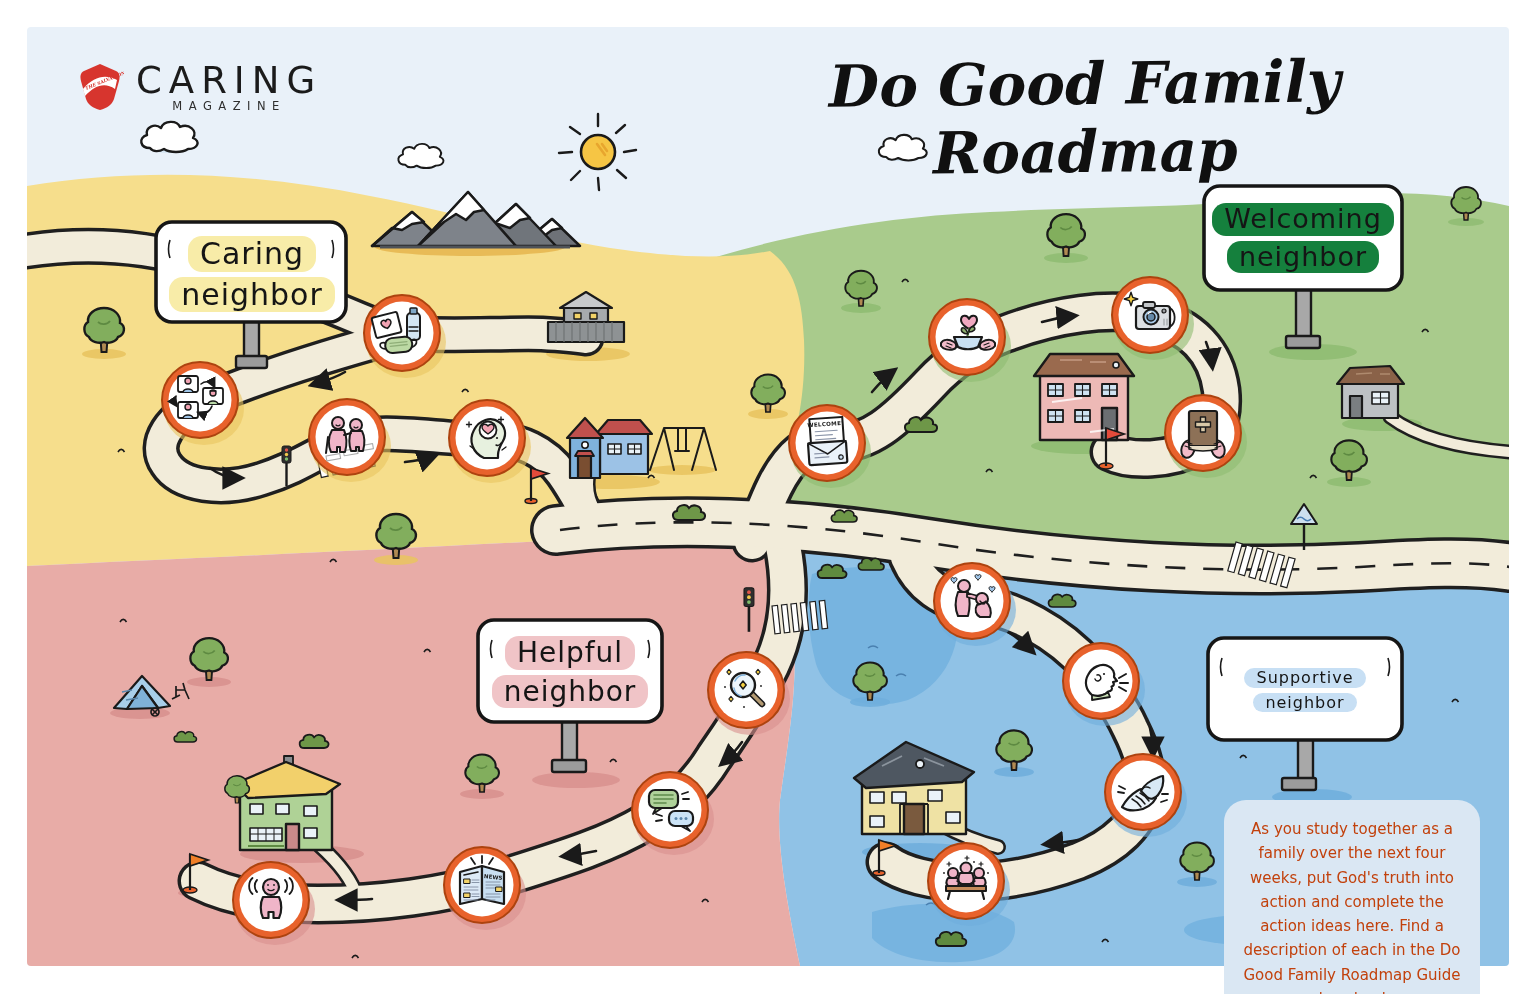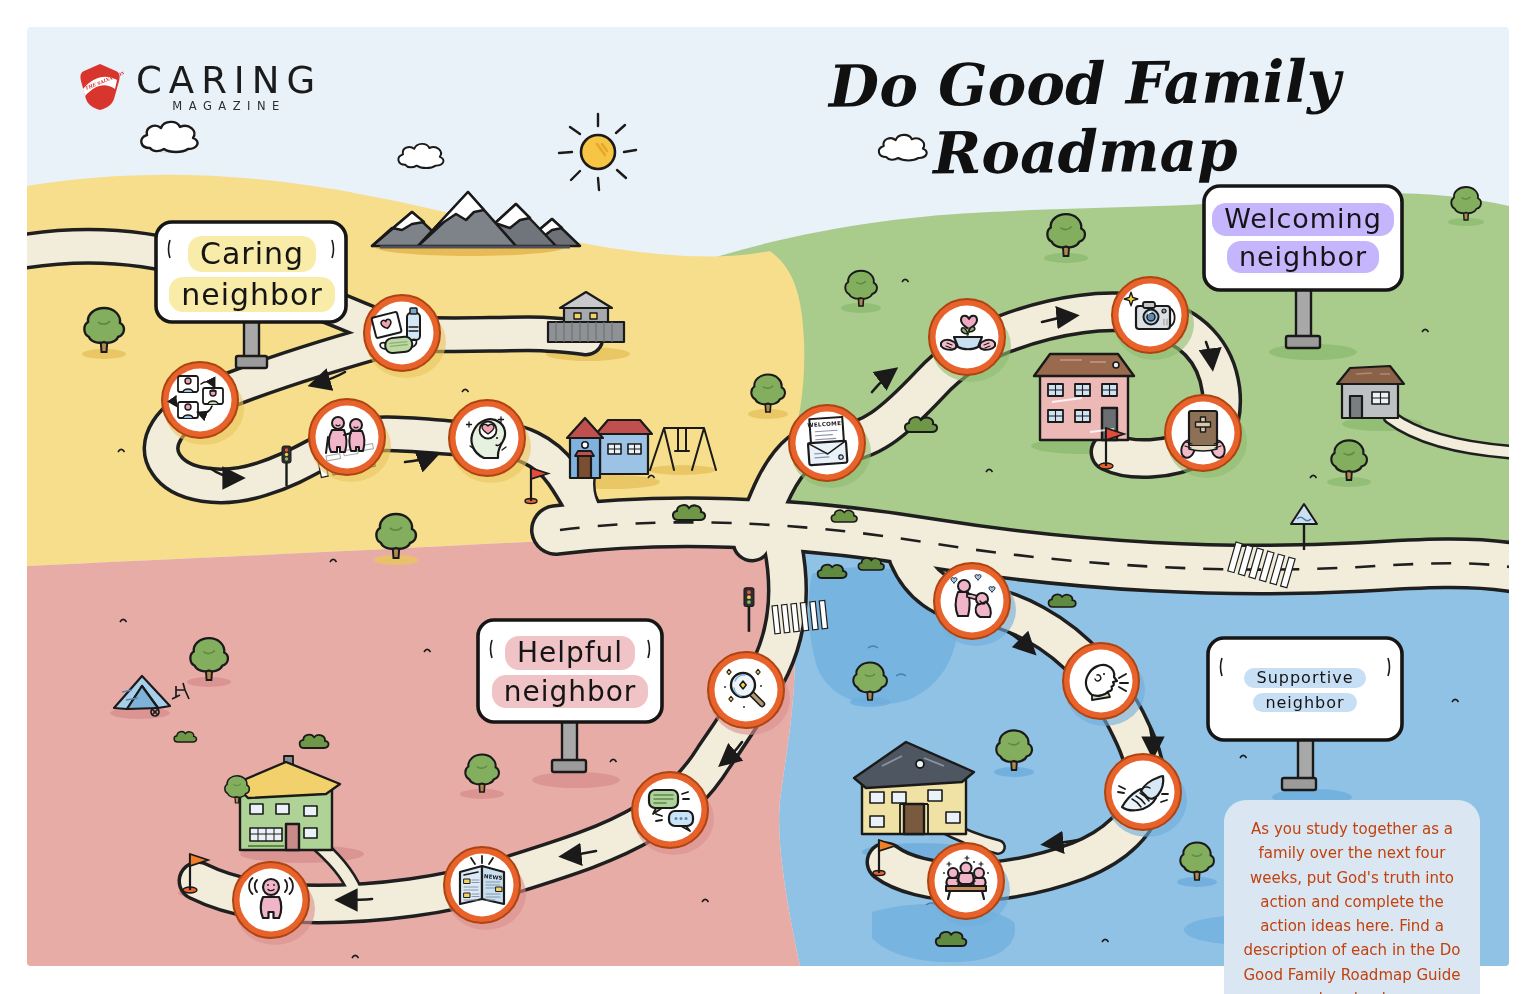--- a/index.html
+++ b/index.html
@@ -11,21 +11,21 @@
   .logo .txt{display:flex;flex-direction:column;align-items:center;}
   .logo .brand{font-size:37px;letter-spacing:7px;color:#1b1b1b;font-weight:500;line-height:1;}
   .logo .sub{font-size:11.5px;letter-spacing:6.5px;color:#2e2e2e;}
   .title{left:700px;top:50px;width:770px;text-align:center;
          font-family:"DejaVu Serif",serif;font-style:italic;font-weight:700;
          font-size:58px;color:#101010;transform:rotate(-0.6deg);}
   .sign-label{display:flex;flex-direction:column;align-items:center;justify-content:center;
               gap:5px;color:#151515;letter-spacing:1px;}
   .sign-label span{padding:1px 12px;border-radius:14px;line-height:1.12;white-space:nowrap;}
   .hl-caring{background:#F8ECA8;}
-  .hl-welcoming{background:#c4b5fd;}
+  .hl-welcoming{background:#15803d;}
   .hl-helpful{background:#F0C4C7;}
   .hl-supportive{background:#C7DFF4;}
   #sign-caring{left:160px;top:228px;width:184px;height:92px;font-size:30px;}
   #sign-welcoming{left:1206px;top:192px;width:194px;height:92px;font-size:27px;}
   #sign-helpful{left:480px;top:626px;width:180px;height:92px;font-size:28px;}
   #sign-supportive{left:1210px;top:644px;width:190px;height:92px;font-size:16px;}
   .note{left:1224px;top:800px;width:228px;background:#DAE7F3;border-radius:22px;
         padding:17px 14px;font-size:15px;line-height:1.62;color:#c2410c;text-align:center;}
 </style>
 </head>

